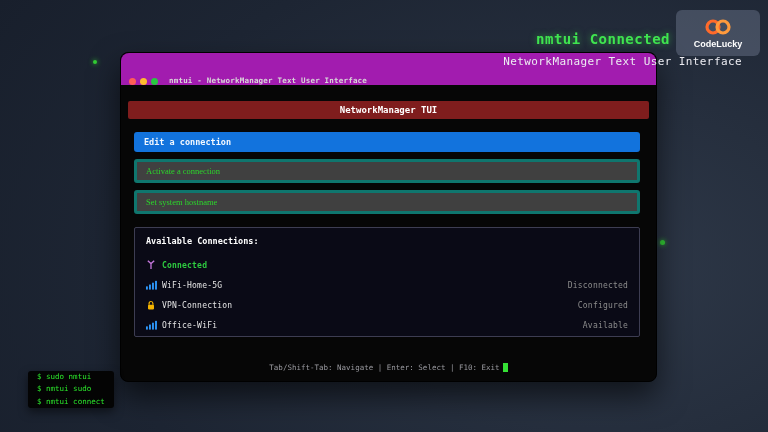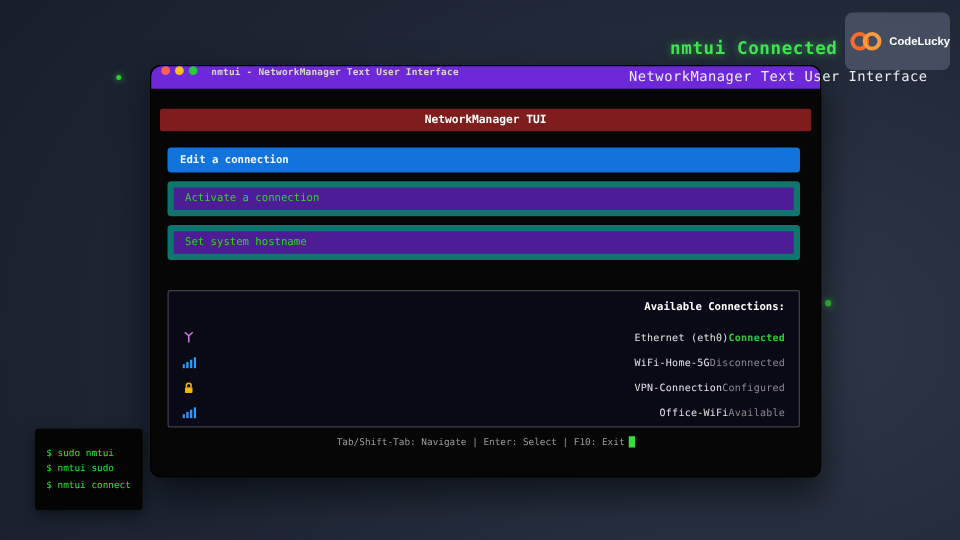--- a/index.html
+++ b/index.html
@@ -19,70 +19,70 @@
     text-shadow:0 0 7px rgba(63,228,79,.55);
   }
   .hero-sub{
     position:absolute;top:55px;right:26px;z-index:3;
     color:#ececf2;font-size:11px;letter-spacing:.4px;
   }
   
   .badge{
     position:absolute;top:10px;right:8px;z-index:4;width:84px;height:46px;
     background:rgba(125,138,160,.38);border-radius:6px;
-    display:flex;align-items:center;justify-content:center;gap:2px;
+    display:flex;flex-direction:column;align-items:center;justify-content:center;gap:2px;
   }
   .badge-logo{width:34px;height:20px;display:block;}
   .badge-text{color:#fff;font-size:9px;font-weight:bold;font-family:"Liberation Sans",sans-serif;}
   
   .terminal{
     position:absolute;left:120px;top:52px;width:535px;height:328px;z-index:2;
     background:#060606;border-radius:8px;box-shadow:0 14px 30px rgba(0,0,0,.6);
     border:1px solid #000;
   }
   .titlebar{
-    height:18px;background:#6d28d9;border-radius:8px 8px 0 0;
-    display:flex;align-items:flex-start;padding:0 8px;
+    height:32px;background:#a21caf;border-radius:8px 8px 0 0;
+    display:flex;align-items:flex-end;padding:0 8px;
   }
   .dot{width:7px;height:7px;border-radius:50%;margin-right:4px;}
   .dot-close{background:#ff5f57;}
   .dot-min{background:#febc2e;}
   .dot-max{background:#28c840;}
   .tb-title{margin-left:7px;color:#d8d8d8;font-size:7.5px;font-weight:bold;letter-spacing:.2px;}
   .tbody{position:relative;height:309px;padding:16px 7px 0 7px;box-sizing:border-box;}
   .tui-header{
     background:#7f1d1d;color:#fff;font-weight:bold;font-size:9px;
     text-align:center;padding:4px 0;border-radius:2px;
   }
   .menu{margin:13px 9px 0 6px;}
   .menu-item{
     font-size:8.5px;padding:5px 10px;margin-bottom:7px;border-radius:3px;
     cursor:default;
   }
   .menu-item.selected{background:#1273dd;color:#f2f8ff;font-weight:bold;}
-  .menu-item.green{background:#4c1d95;color:#2bd52b;border:5px solid #0f766e;padding:4px 9px;}
+  .menu-item.green{background:#404040;color:#2bd52b;border:3px solid #0f766e;padding:4px 9px;font-family:Liberation Serif, serif;}
   .panel{
-    margin:24px 9px 0 6px;background:#0a0a16;border:1px solid #3d3d52;border-radius:2px;
-    padding:8px 11px 6px 11px;height:94px;text-align:right;
+    margin:13px 9px 0 6px;background:#0a0a16;border:1px solid #3d3d52;border-radius:2px;
+    padding:8px 11px 6px 11px;height:94px;
   }
   .panel-title{color:#ffffff;font-weight:bold;font-size:8.5px;margin-bottom:9px;}
   .row{display:flex;align-items:center;height:20px;font-size:8px;color:#e4e4e4;}
   .row .icon{width:16px;display:flex;align-items:center;}
   .row .name{flex:1;letter-spacing:.2px;}
   .row .status{color:#8c8c8c;letter-spacing:.2px;}
   .row .status.connected{color:#2ecc40;font-weight:bold;}
   .t-footer{
     position:absolute;left:0;right:0;bottom:22px;text-align:center;
     color:#9a9aa0;font-size:7.5px;
   }
   .cursor{display:inline-block;width:5px;height:9px;background:#35e035;margin-left:3px;vertical-align:middle;}
   
   .cmdbox{
     position:absolute;left:28px;bottom:24px;z-index:2;
-    background:#040404;border-radius:3px;padding:14px 9px;
+    background:#040404;border-radius:3px;padding:0 9px;
     box-shadow:0 4px 10px rgba(0,0,0,.5);
   }
   .cmd-line{color:#2be82b;font-size:7.5px;line-height:1.65;white-space:pre;}
 </style>
 </head>
 <body>
 
 <div class="stage">
 
   <div class="particle p1"></div>
@@ -118,21 +118,20 @@
 
       <div class="panel">
         <div class="panel-title">Available Connections:</div>
 
         <div class="row">
           <span class="icon">
             <svg width="10" height="10" viewBox="0 0 10 10">
               <path d="M5 3.2 L5 9 M1.8 0.8 L5 3.6 L8.2 0.8" fill="none" stroke="#c678dd" stroke-width="1.3"></path>
             </svg>
           </span>
-          <span class="name">Ethernet (eth0)</span>
           <span class="status connected">Connected</span>
         </div>
 
         <div class="row">
           <span class="icon">
             <svg width="11" height="10" viewBox="0 0 12 10">
               <rect x="0" y="6.5" width="2" height="3.5" fill="#2f9bff"></rect>
               <rect x="3.3" y="4.5" width="2" height="5.5" fill="#2f9bff"></rect>
               <rect x="6.6" y="2.5" width="2" height="7.5" fill="#2f9bff"></rect>
               <rect x="9.9" y="0.5" width="2" height="9.5" fill="#2f9bff"></rect>

